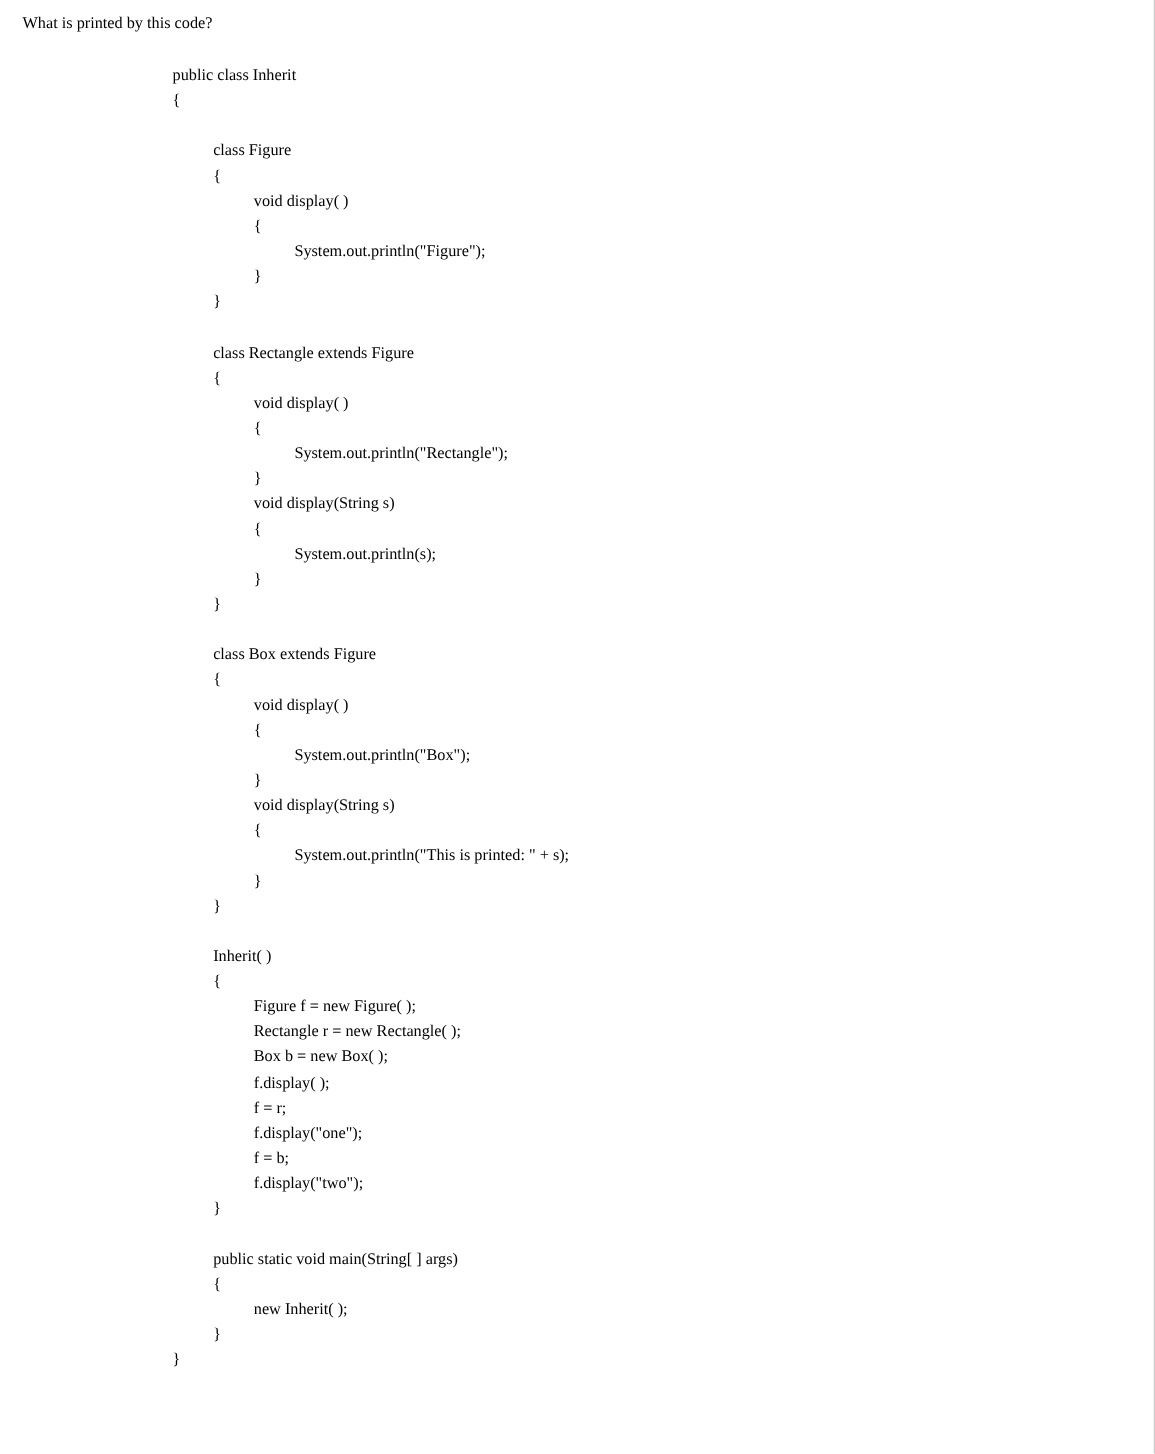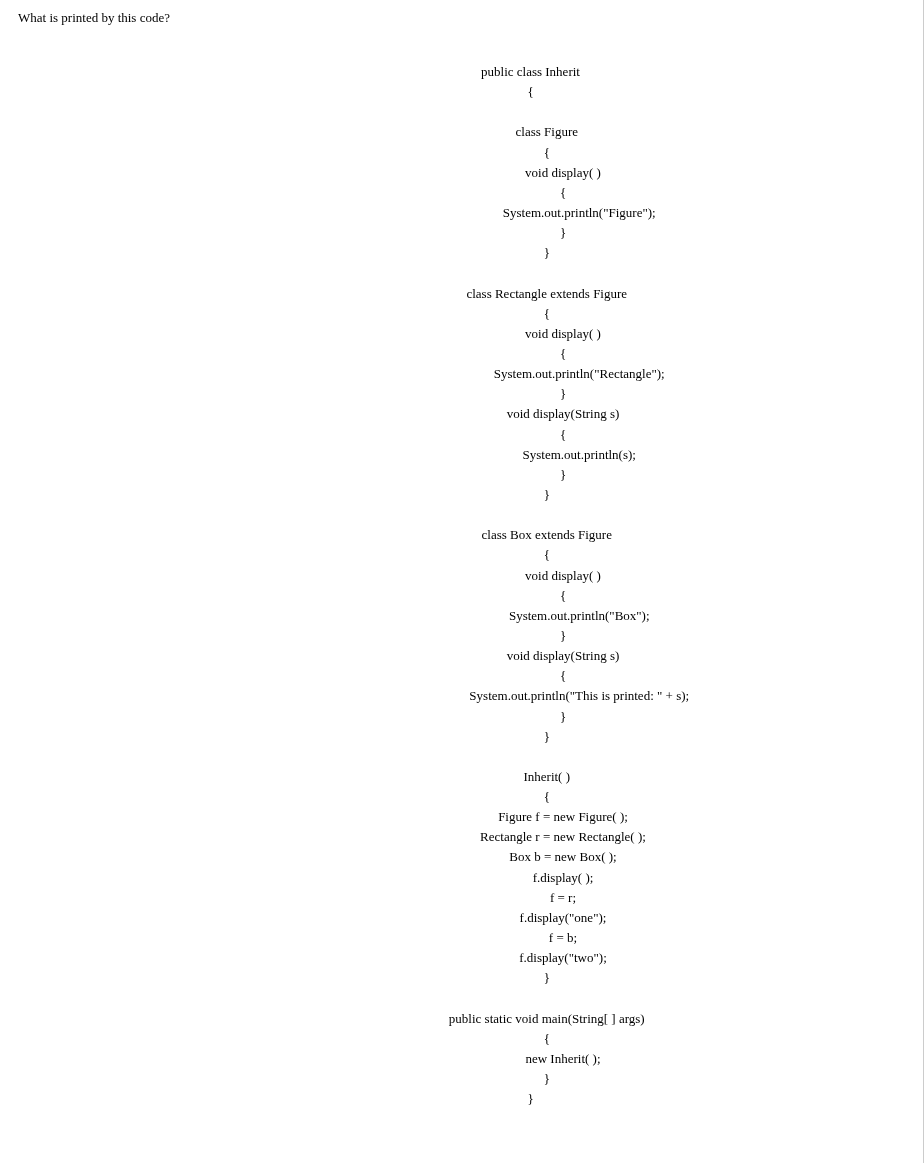--- a/index.html
+++ b/index.html
@@ -14,28 +14,27 @@
     box-sizing: border-box;
     position: relative;
   }
   .container {
     padding: 10px 0 0 18px;
     box-sizing: border-box;
     border-right: 1px solid #ccc;
     height: 100%;
   }
   .question {
-    margin-bottom: 36px;
+    margin-bottom: 24px;
   }
   .code-block {
     white-space: pre;
     font-family: Georgia, 'Times New Roman', serif;
     line-height: 1.55;
     margin-left: 120px;
-    text-align: center;
   }
 </style>
 </head>
 <body>
 
 <div class="container">
   <div class="question">What is printed by this code?</div>
   <div class="code-block">public class Inherit
 {
 

